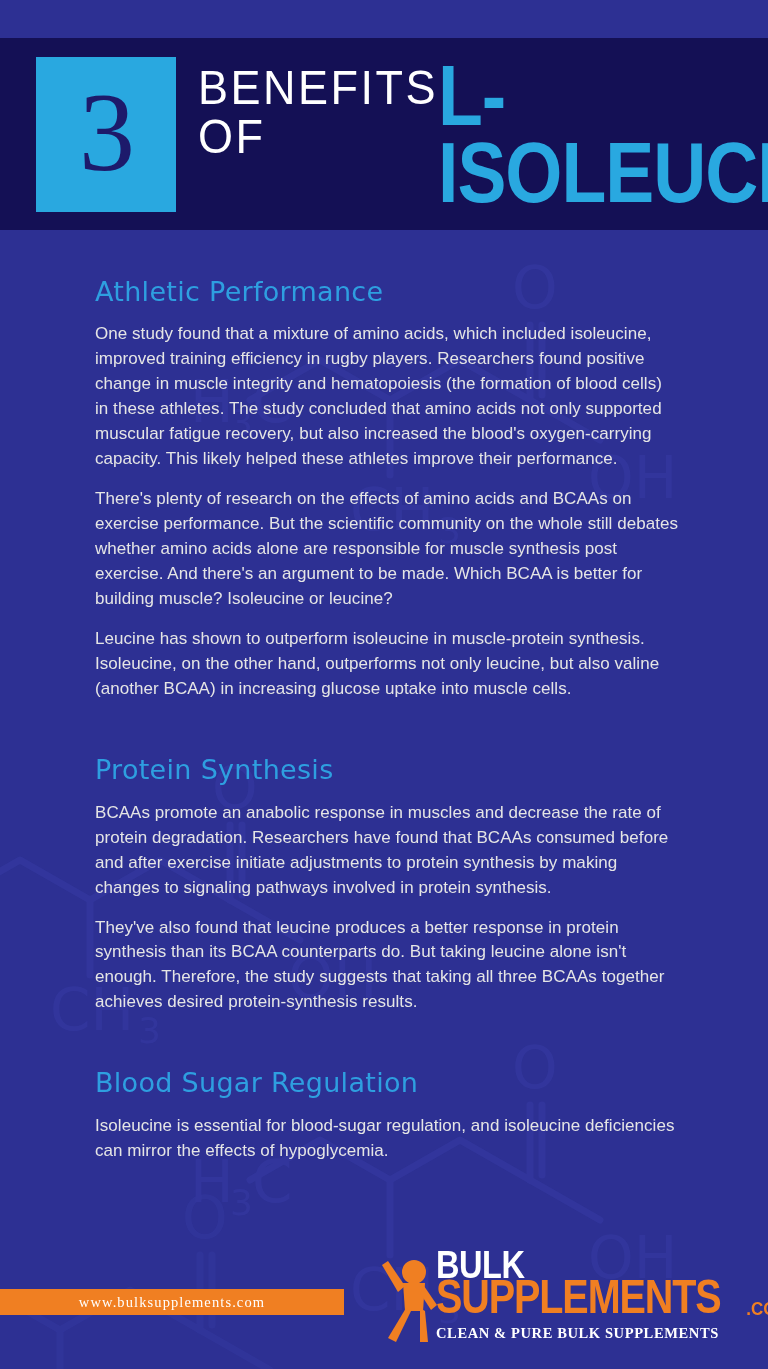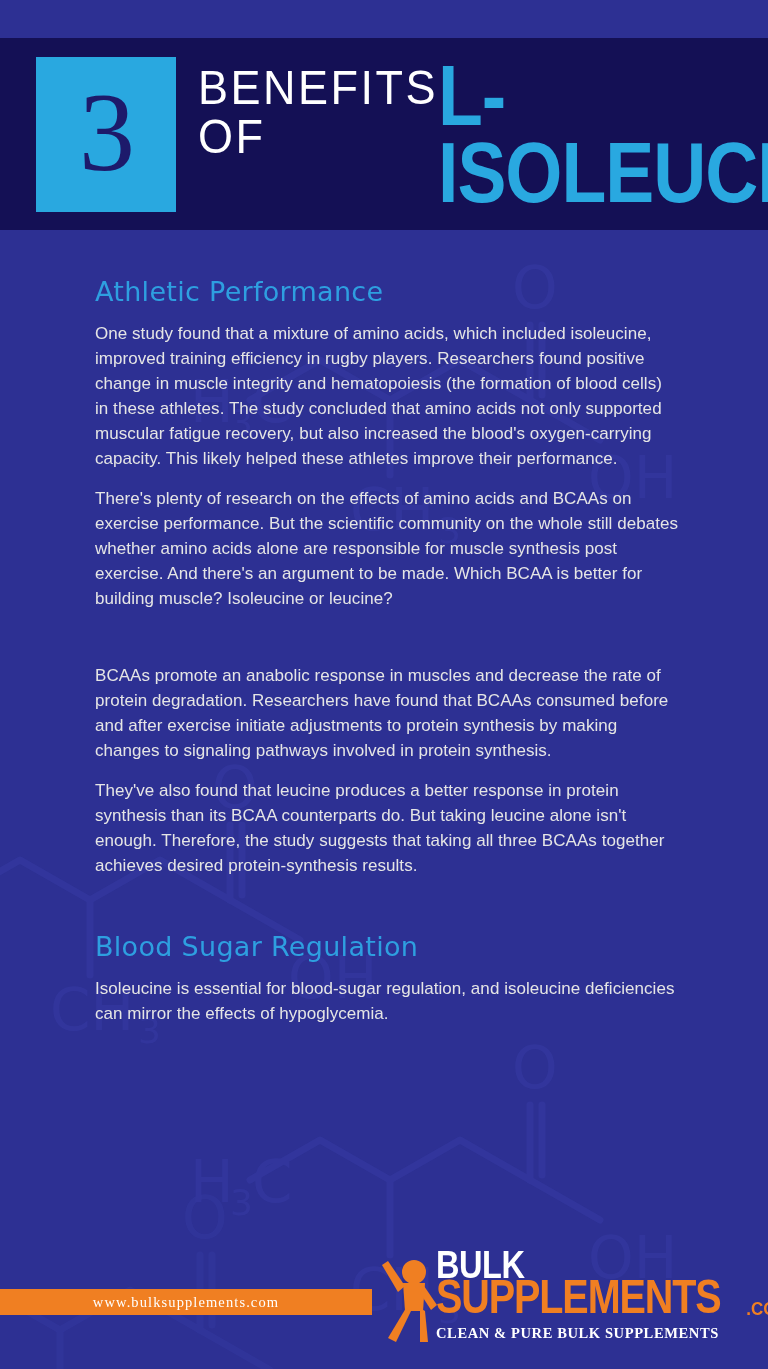--- a/index.html
+++ b/index.html
@@ -123,21 +123,21 @@
     left: 0;
     bottom: 0;
     width: 768px;
     height: 140px;
     z-index: 3;
   }
   .url-bar {
     position: absolute;
     left: 0;
     top: 60px;
-    width: 372px;
+    width: 344px;
     height: 26px;
     background: #f07f22;
     display: flex;
     align-items: center;
     justify-content: center;
   }
   .url-bar .url-text {
     color: #ffffff;
     font-family: "Liberation Serif", serif;
     font-size: 14.5px;
@@ -259,23 +259,25 @@
       <div class="title-main">L-ISOLEUCINE</div>
     </div>
   </header>
 
   <main class="content">
 
     <section class="section gap-lg">
       <h2 class="section-title">Athletic Performance</h2>
       <p class="para">One study found that a mixture of amino acids, which included isoleucine, improved training efficiency in rugby players. Researchers found positive change in muscle integrity and hematopoiesis (the formation of blood cells) in these athletes. The study concluded that amino acids not only supported muscular fatigue recovery, but also increased the blood's oxygen-carrying capacity. This likely helped these athletes improve their performance.</p>
       <p class="para">There's plenty of research on the effects of amino acids and BCAAs on exercise performance. But the scientific community on the whole still debates whether amino acids alone are responsible for muscle synthesis post exercise. And there's an argument to be made. Which BCAA is better for building muscle? Isoleucine or leucine?</p>
+      <p class="para">Leucine has shown to outperform isoleucine in muscle-protein synthesis. Isoleucine, on the other hand, outperforms not only leucine, but also valine (another BCAA) in increasing glucose uptake into muscle cells.</p>
     </section>
 
     <section class="section gap-lg">
+      <h2 class="section-title">Protein Synthesis</h2>
       <p class="para">BCAAs promote an anabolic response in muscles and decrease the rate of protein degradation. Researchers have found that BCAAs consumed before and after exercise initiate adjustments to protein synthesis by making changes to signaling pathways involved in protein synthesis.</p>
       <p class="para">They've also found that leucine produces a better response in protein synthesis than its BCAA counterparts do. But taking leucine alone isn't enough. Therefore, the study suggests that taking all three BCAAs together achieves desired protein-synthesis results.</p>
     </section>
 
     <section class="section">
       <h2 class="section-title">Blood Sugar Regulation</h2>
       <p class="para">Isoleucine is essential for blood-sugar regulation, and isoleucine deficiencies can mirror the effects of hypoglycemia.</p>
     </section>
 
   </main>

